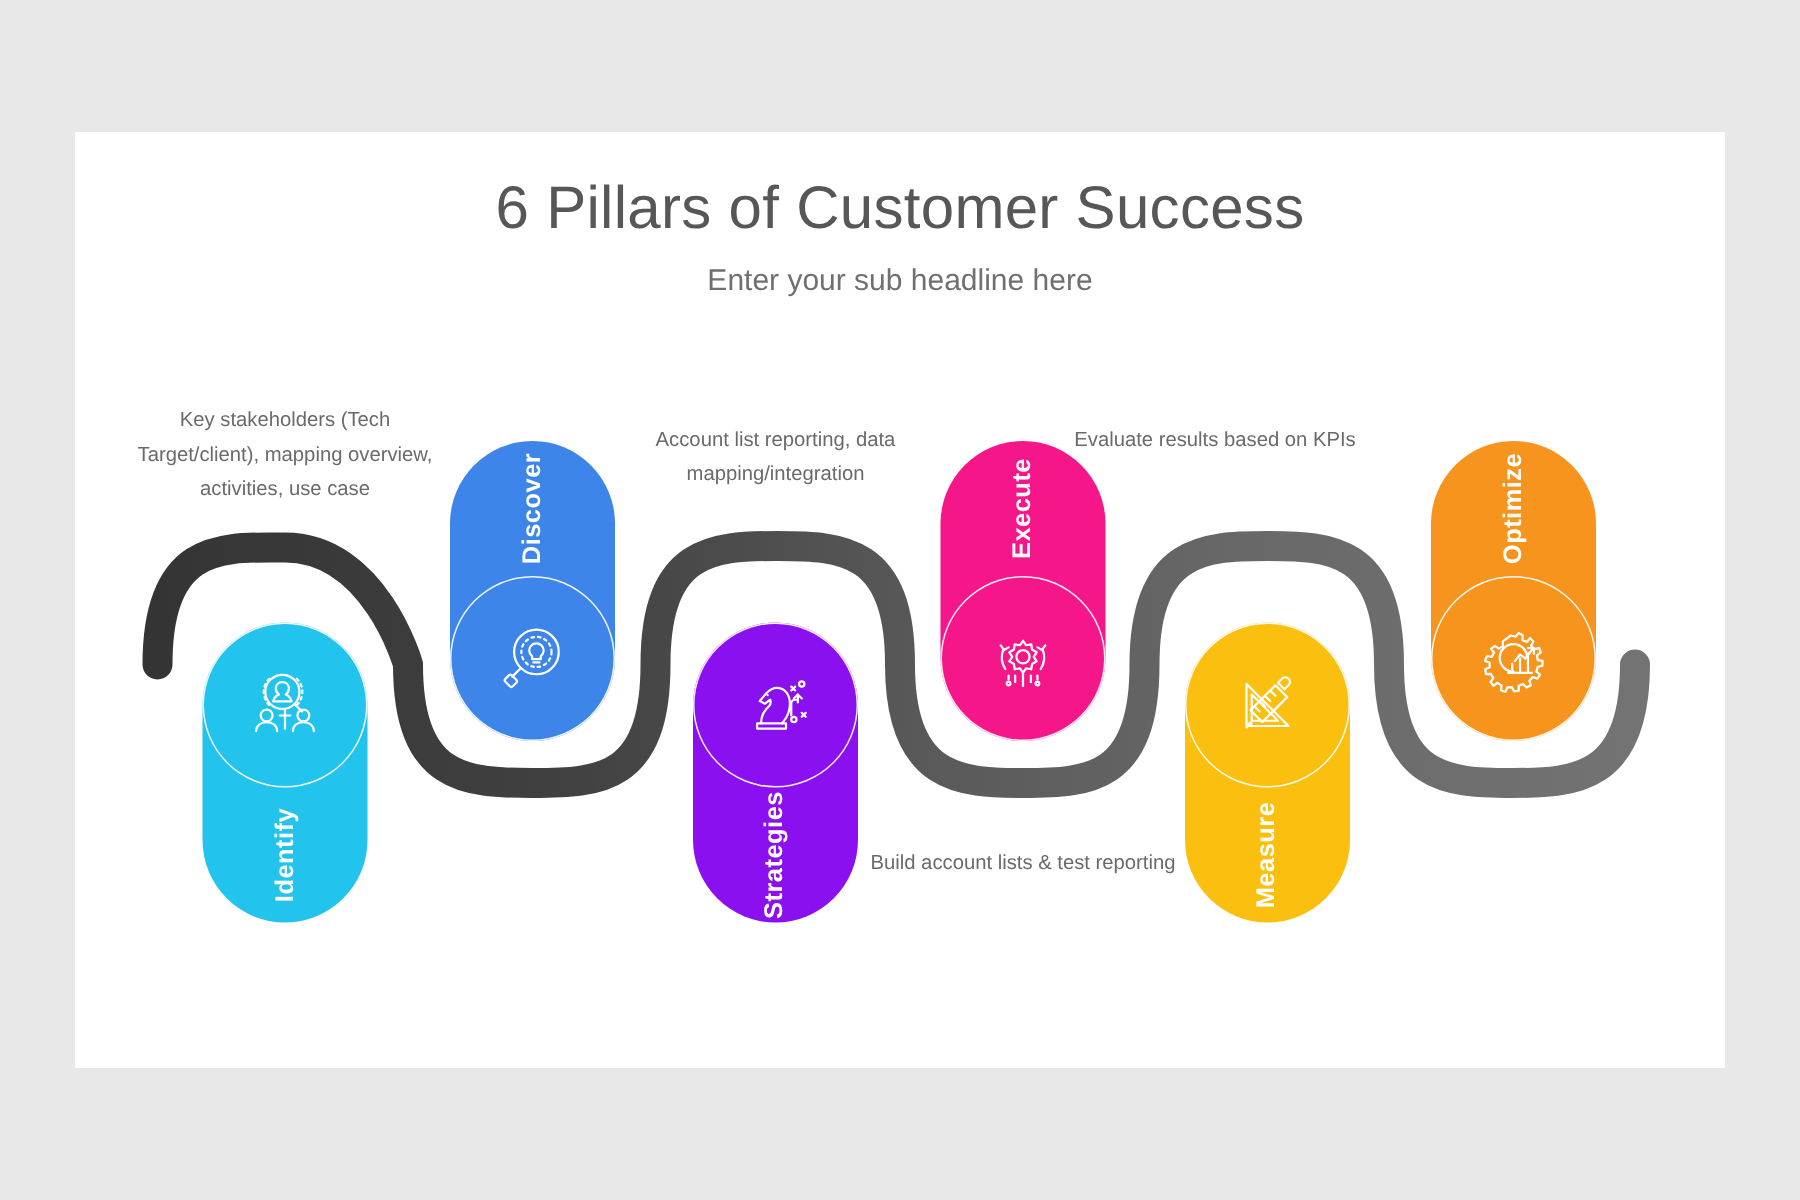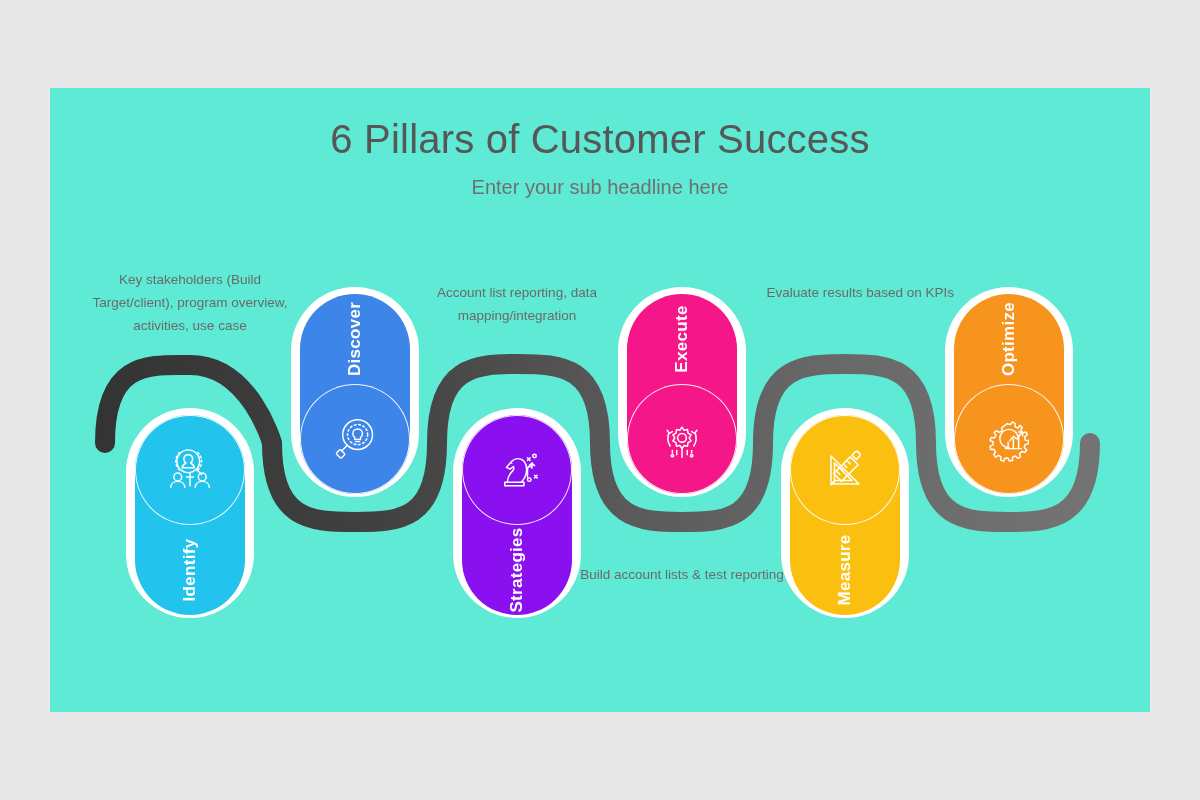--- a/index.html
+++ b/index.html
@@ -13,21 +13,21 @@
     font-family: "Liberation Sans", sans-serif;
     overflow: hidden;
   }
 
   .slide-card {
     position: absolute;
     left: 50px;
     top: 88px;
     width: 1100px;
     height: 624px;
-    background: #5eead4;
+    background: #ffffff;
   }
 
   .headline-block {
     position: absolute;
     left: 0;
     top: 28px;
     width: 1100px;
     text-align: center;
   }
   .page-title {
@@ -179,21 +179,21 @@
         <circle cx="46" cy="40" r="4.5"></circle>
         <path d="M38 52c0-4.4 3.6-7 8-7s8 2.6 8 7"></path>
         <path d="M32 36v14"></path>
         <path d="M28 40h8"></path>
       </svg>
     </div>
     <div class="pill-label" style="top:110px;">
       <span>Identify</span>
     </div>
   </div>
-  <div class="caption" style="left:85px; top:268px;">Key stakeholders (Build Target/client), program overview, activities, use case</div>
+  <div class="caption" style="left:85px; top:268px;">Key stakeholders (Tech Target/client), mapping overview, activities, use case</div>
 
   <div class="halo" style="left:291px; top:287px; width:128px; height:210px;"></div>
   <div class="pillar up" style="left:300px; top:294px;">
     <div class="pill-body" style="top:0; background:#3d85e8;"></div>
     <div class="pill-label" style="top:0;">
       <span>Discover</span>
     </div>
     <div class="icon-disc" style="top:90px; background:#3d85e8;">
       <svg width="56" height="56" viewBox="0 0 64 64" fill="none" stroke="#ffffff" stroke-width="1.7" stroke-linecap="round" stroke-linejoin="round">
         <circle cx="35" cy="27" r="17"></circle>
@@ -265,21 +265,21 @@
         <path d="M38 17l9 9-19 19-9-9z"></path>
         <path d="M40 15l3-3a3.5 3.5 0 0 1 5 5l-3 3z"></path>
         <path d="M19 45l-3 4 4-3"></path>
         <path d="M35 22l3 3M31 26l3 3M27 30l3 3M23 34l3 3"></path>
       </svg>
     </div>
     <div class="pill-label" style="top:110px;">
       <span>Measure</span>
     </div>
   </div>
-  <div class="caption" style="left:744px; top:281px;text-align:right;">Evaluate results based on KPIs</div>
+  <div class="caption" style="left:705px; top:281px;">Evaluate results based on KPIs</div>
 
   <div class="halo" style="left:945px; top:287px; width:128px; height:210px;"></div>
   <div class="pillar up" style="left:954px; top:294px;">
     <div class="pill-body" style="top:0; background:#f7941e;"></div>
     <div class="pill-label" style="top:0;">
       <span>Optimize</span>
     </div>
     <div class="icon-disc" style="top:90px; background:#f7941e;">
       <svg width="56" height="56" viewBox="0 0 64 64" fill="none" stroke="#ffffff" stroke-width="1.7" stroke-linecap="round" stroke-linejoin="round">
         <path d="M30 14.5l3.6.9 2.3-2.9 3.2 1.9-.2 3.7 3.5 1.3 2.1-3 2.6 2.6-1.7 3.3 2.6 2.7 3.5-1.1 1.3 3.4-2.9 2.3.6 3.7 3.7.5-.2 3.7-3.6.9-1 3.6 2.9 2.3-2.1 3-3.5-1.1-2.6 2.7 1.1 3.5-3.3 1.7-2.6-2.6-3.4 1.3.2 3.7-3.7.6-1.6-3.3-3.6.2-1.3 3.5-3.5-1.3.5-3.7-3.2-1.9-2.9 2.3-2.3-3 2.1-3-1.9-3.2-3.7.2-.6-3.7 3.4-1.5v-3.6l-3.5-1.3 1.3-3.5 3.7.5 1.9-3.2-2.3-2.9 2.9-2.3 3 2.1 3.2-1.9-.2-3.7z"></path>

